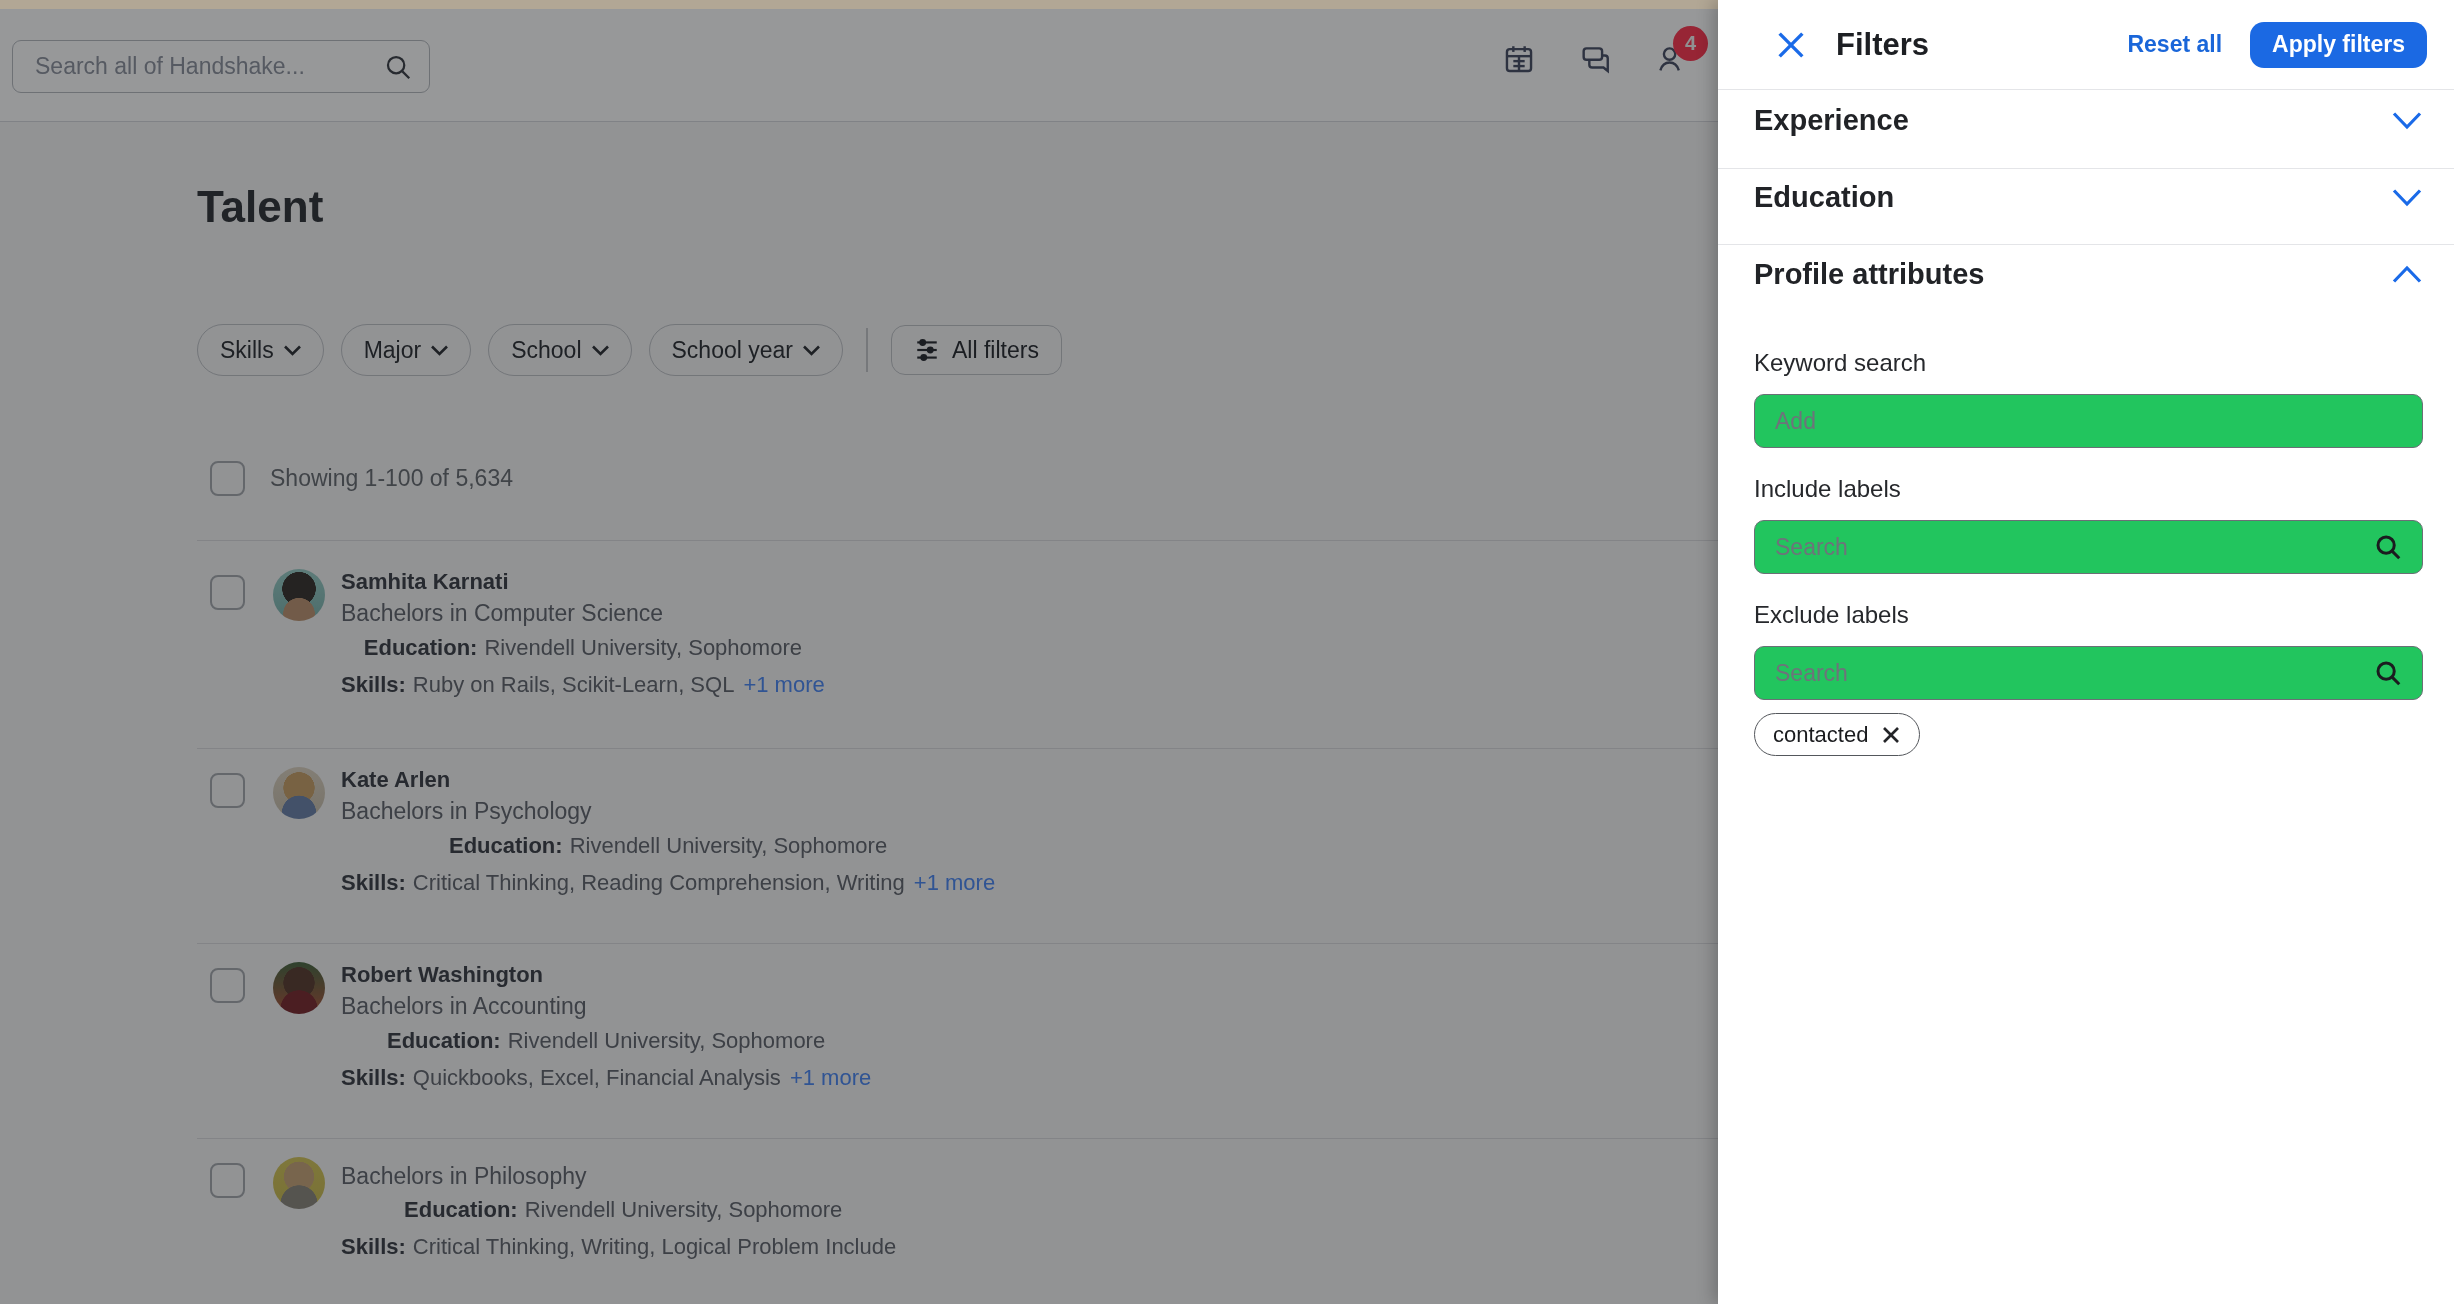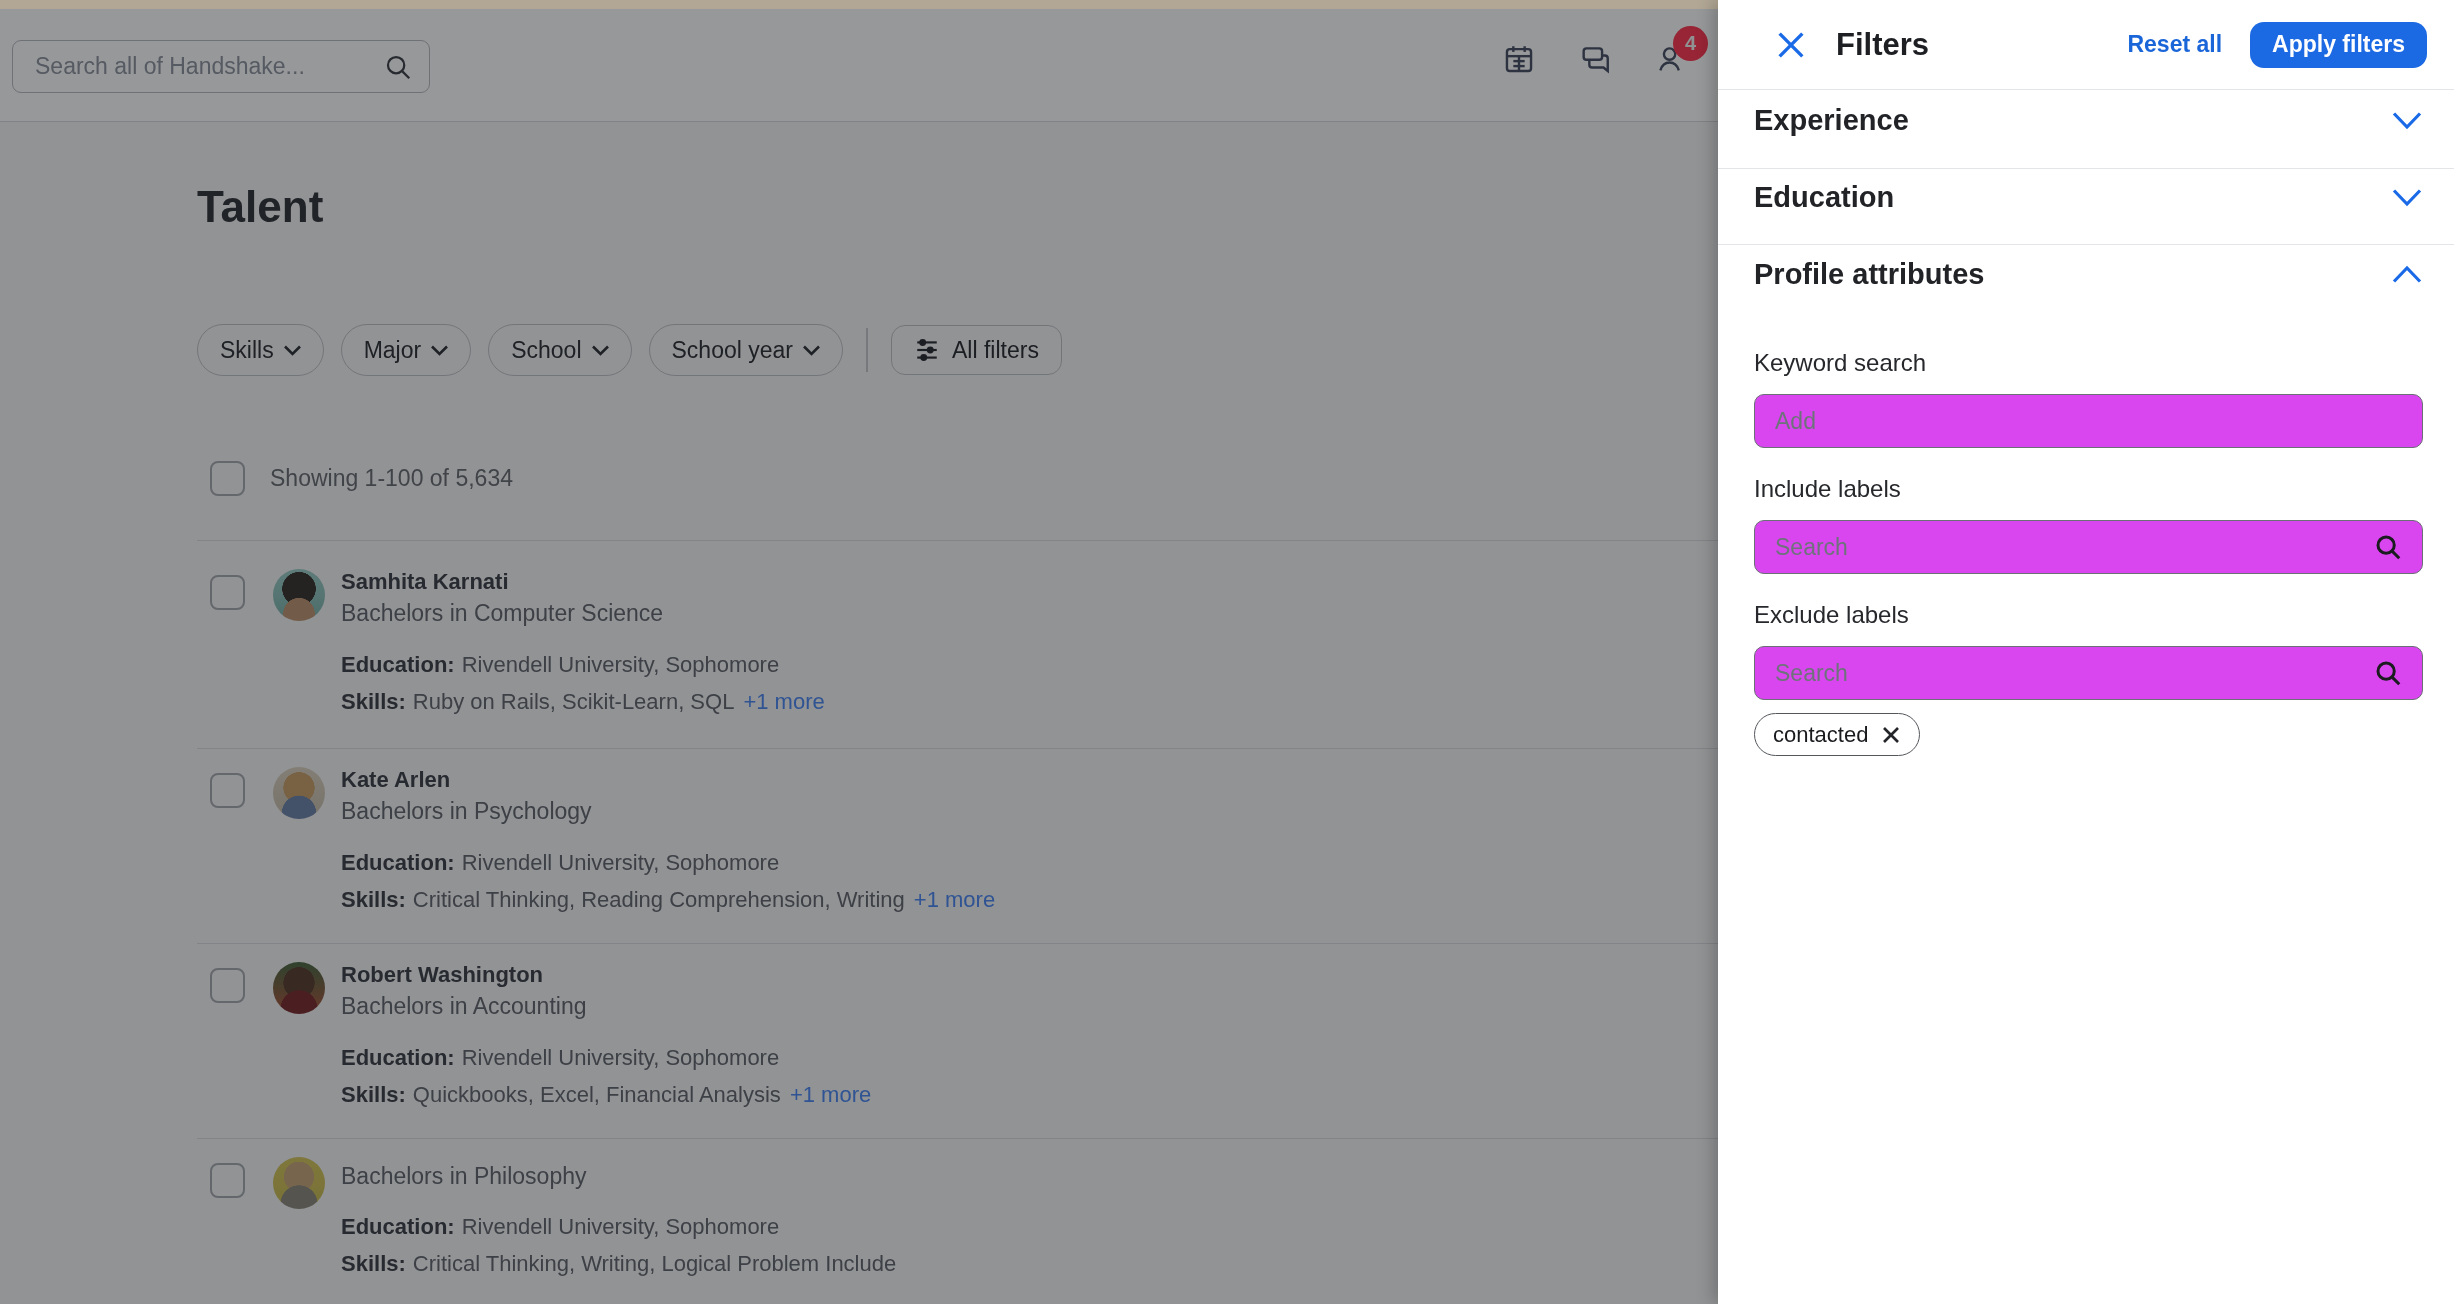--- a/index.html
+++ b/index.html
@@ -48,21 +48,21 @@
        linear-gradient(#ddd3c2,#c9c0ae);}
   .av3{background:radial-gradient(circle at 50% 90%,#7d2d33 0 34%,rgba(0,0,0,0) 35%),
        radial-gradient(circle at 50% 40%,#5d4034 0 38%,rgba(0,0,0,0) 39%),
        linear-gradient(#4c6b46,#b05840);}
   .av4{background:radial-gradient(circle at 50% 90%,#8e8a80 0 34%,rgba(0,0,0,0) 35%),
        radial-gradient(circle at 50% 38%,#caa87c 0 36%,rgba(0,0,0,0) 37%),
        linear-gradient(#d6c75e,#cbbd55);}
   .p-name{font-size:22px;font-weight:600;color:#3f434a;line-height:1.15;cursor:pointer;}
   .p-degree{font-size:23px;color:#646870;margin-top:6px;line-height:1.15;}
   .p-line{font-size:22px;color:#646870;line-height:1.18;}
-  .p-edu{margin-top:25px;}
+  .p-edu{margin-top:8px;text-align:center;}
   .p-skills{margin-top:11px;}
   .p-line b{color:#3f434a;font-weight:700;margin-right:7px;}
   .more-link{color:#4e8af5;margin-left:9px;cursor:pointer;}
 
   
   .scrim{position:absolute;left:0;top:0;width:1718px;height:1304px;background:rgba(8,9,12,0.42);z-index:5;}
   .tan-strip{position:absolute;left:0;top:0;width:1718px;height:9px;background:#b2a795;z-index:6;}
 
   
   .panel{position:absolute;left:1718px;top:0;width:736px;height:1304px;background:#ffffff;z-index:10;
@@ -78,21 +78,21 @@
     padding:0 32px 18px 36px;border-bottom:1px solid #e4e5e8;cursor:pointer;}
   .section.first{height:79px;}
   .section.expanded{border-bottom:none;}
   .section-label{font-size:29px;font-weight:700;color:#212327;}
   .chev{width:30px;height:19px;color:#1a6ae8;}
   .rot{transform:rotate(180deg);}
   .panel-body{padding:14px 31px 0 36px;}
   .field-label{font-size:24px;font-weight:500;color:#26282c;margin-top:14px;}
   .field-label.mt{margin-top:27px;}
   .txt-input{width:100%;height:54px;border:1.5px solid #6b6f76;border-radius:10px;margin-top:17px;
-    padding:0 20px;font:23px "Liberation Sans",sans-serif;color:#1c1d20;outline:none;background:#d946ef;}
+    padding:0 20px;font:23px "Liberation Sans",sans-serif;color:#1c1d20;outline:none;background:#22c55e;}
   .txt-input::placeholder{color:#6e737b;}
   .input-wrap{position:relative;margin-top:17px;}
   .input-wrap .txt-input{margin-top:0;padding-right:64px;}
   .mag{position:absolute;right:20px;top:12px;width:30px;height:30px;color:#1b1c1f;}
   .chip{display:inline-flex;align-items:center;gap:13px;height:43px;padding:0 18px;margin-top:13px;
     border:1.5px solid #54575c;border-radius:22px;font-size:22px;color:#1a1b1e;background:#fff;}
   .chip-x{width:20px;height:20px;color:#242528;cursor:pointer;}
   svg{display:block;}
 </style>
 </head>

